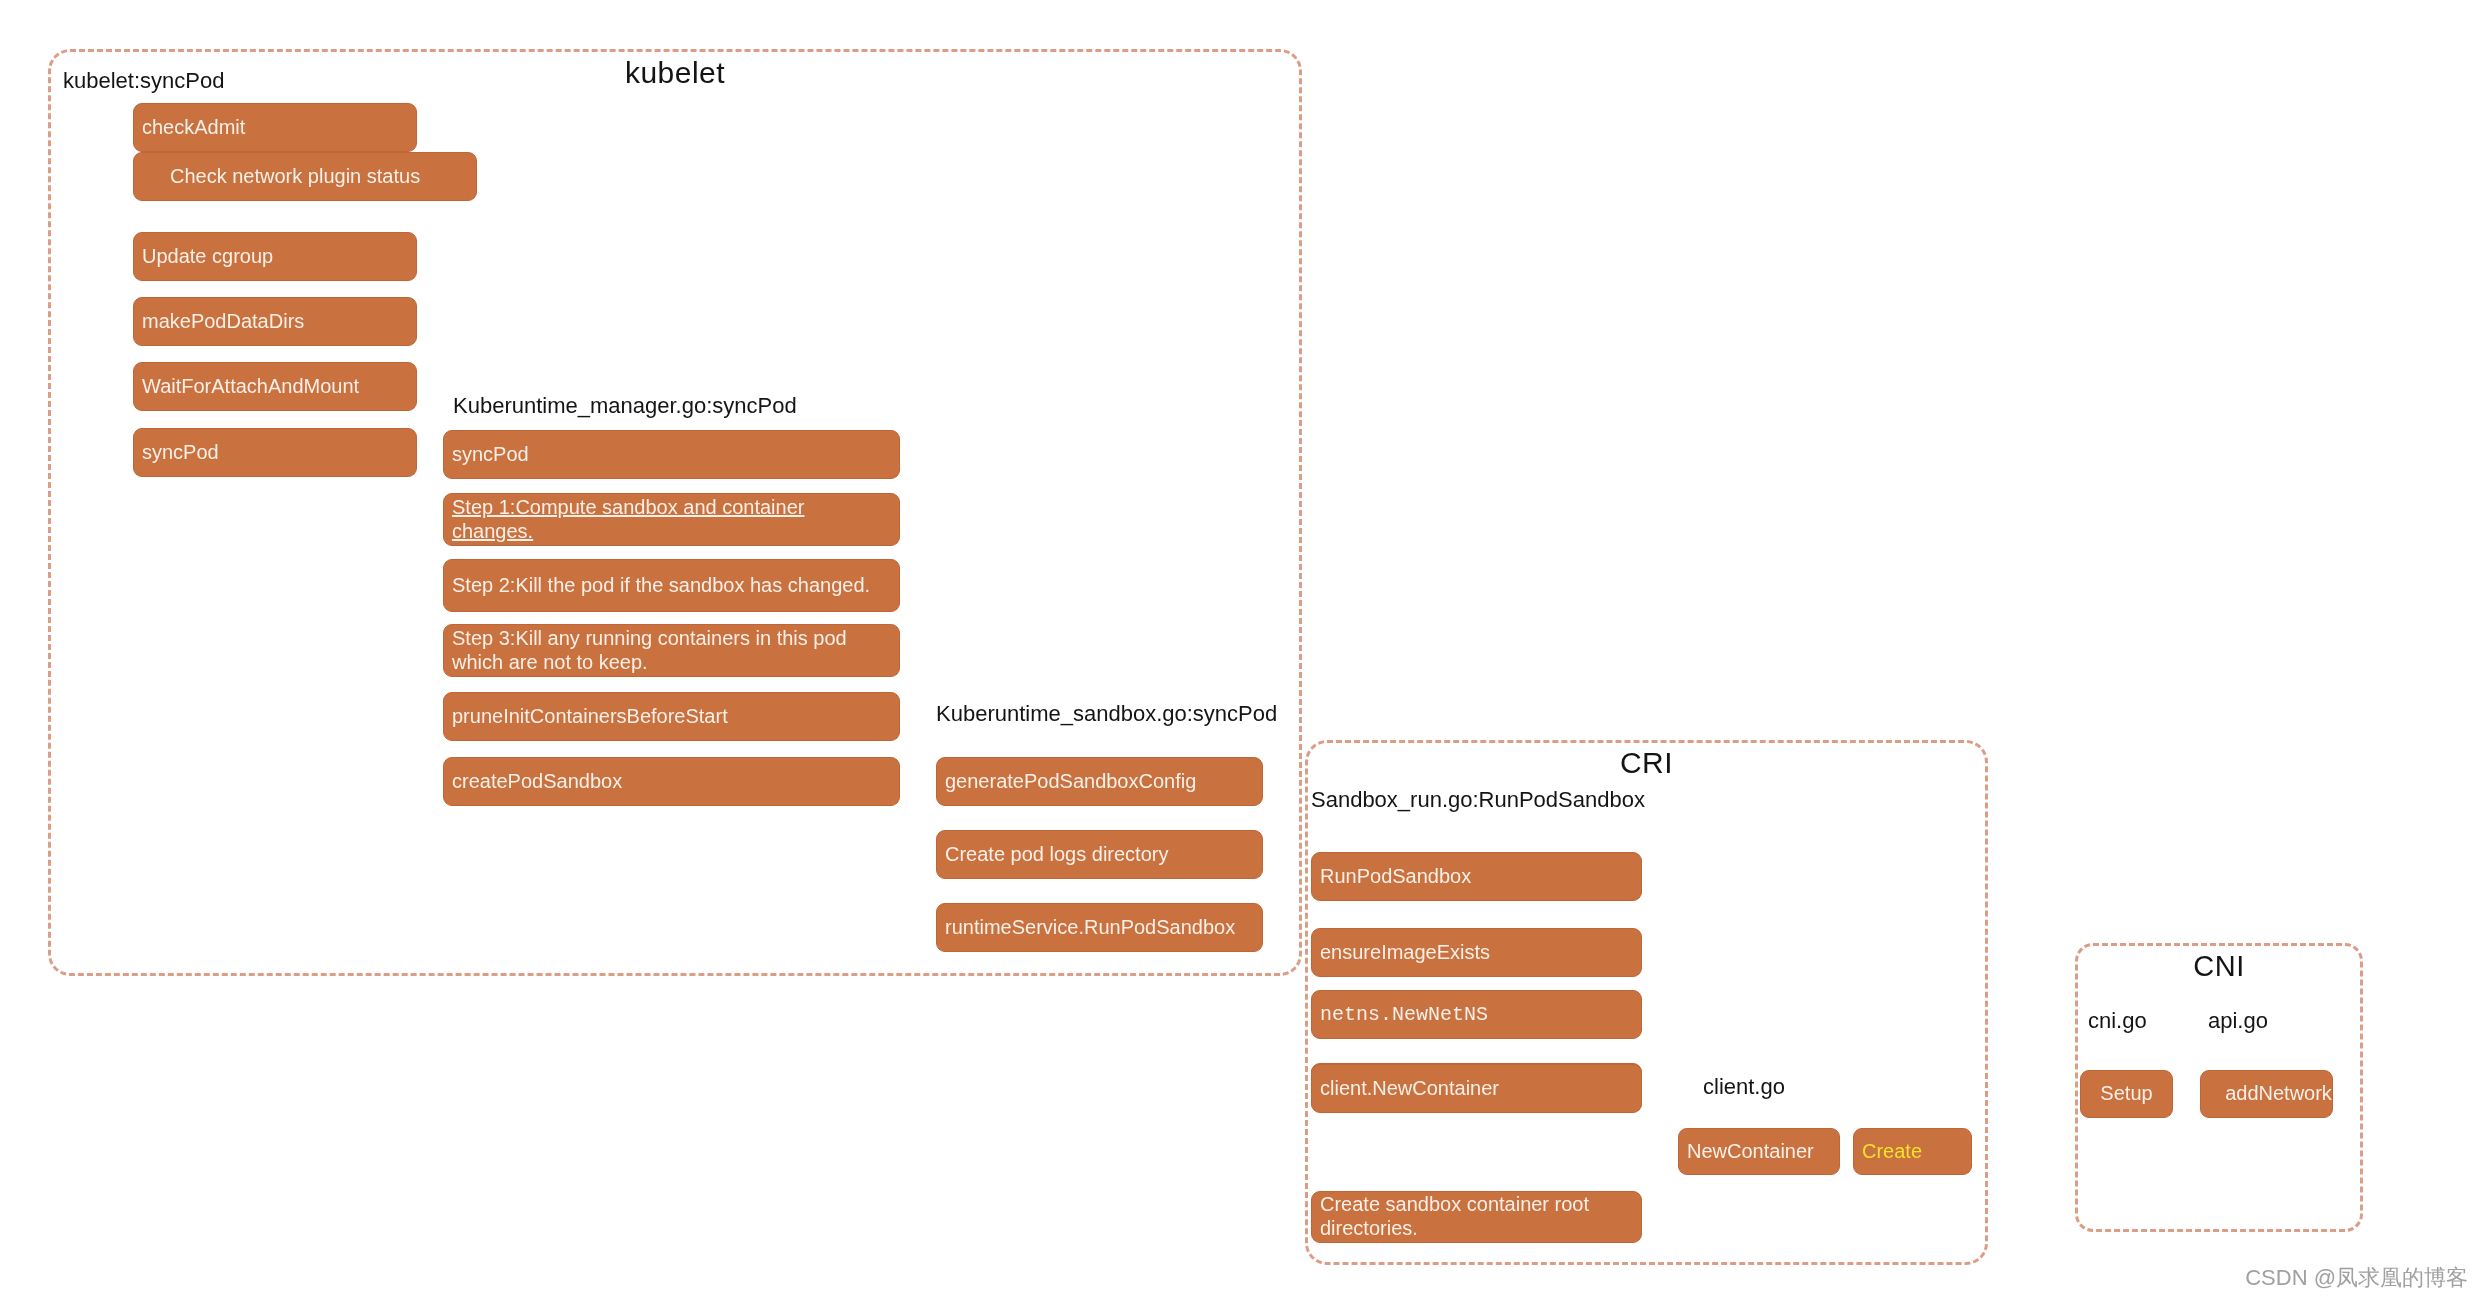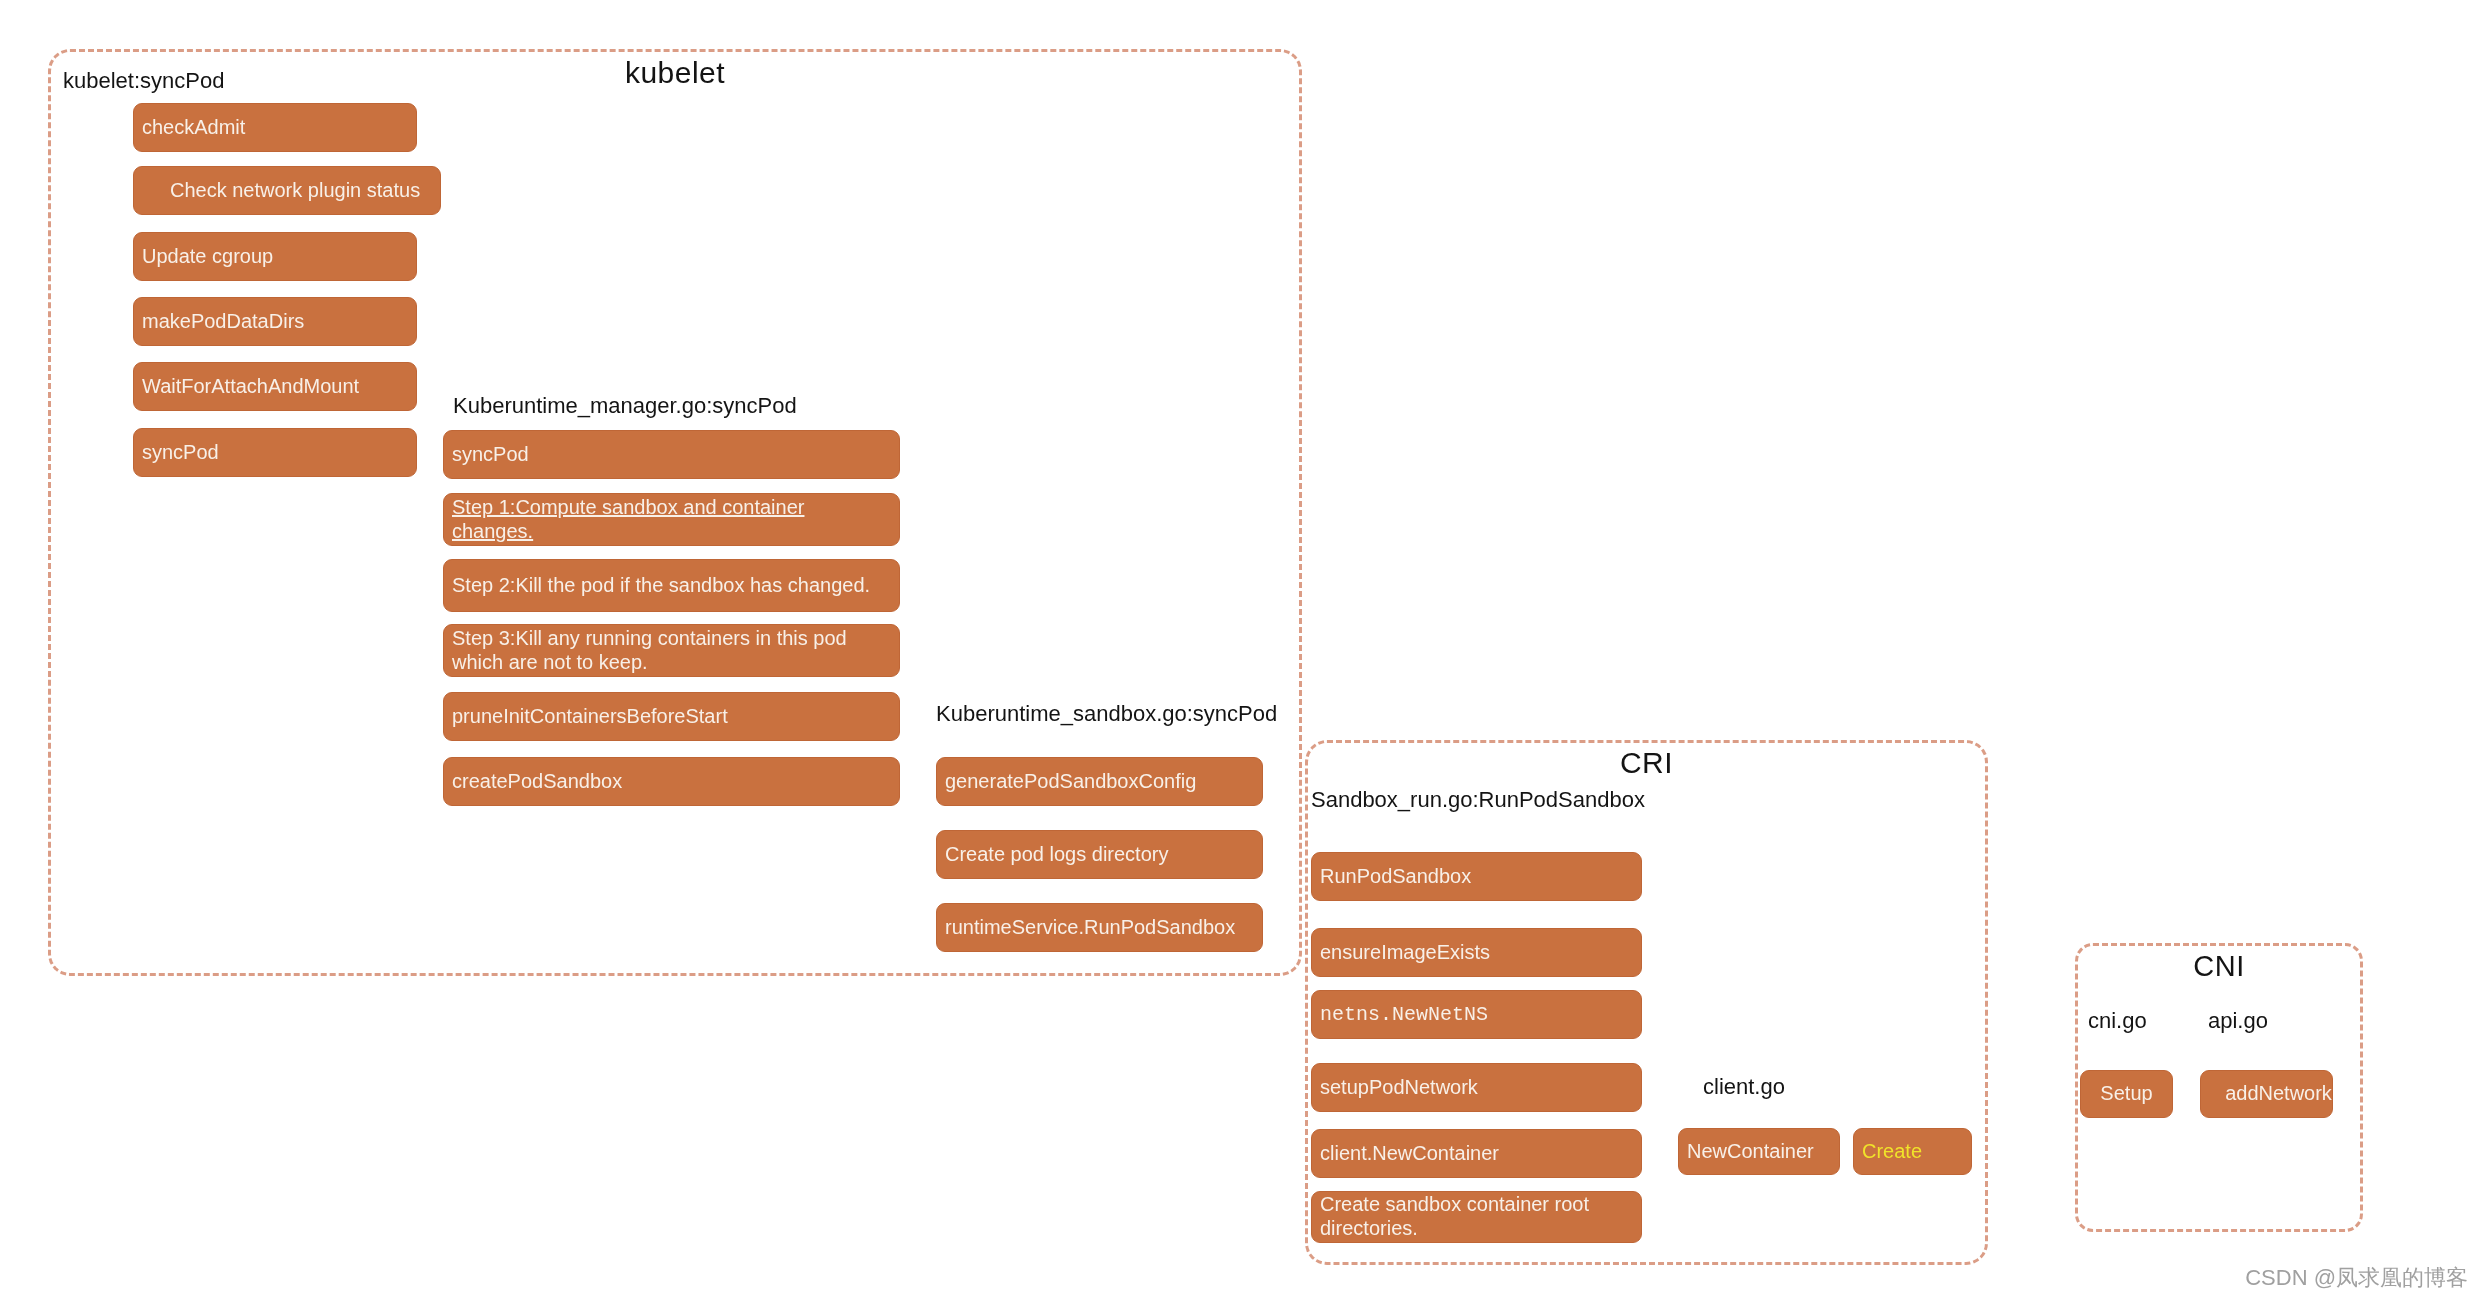--- a/index.html
+++ b/index.html
@@ -61,21 +61,21 @@
 <body>
 
 <div class="canvas">
 
   <div class="group-box" style="left:48px; top:49px; width:1254px; height:927px;"></div>
   <div class="group-title" style="left:48px; top:56px; width:1254px;">kubelet</div>
 
   <div class="section-label" style="left:63px; top:68px;">kubelet:syncPod</div>
 
   <div class="node" style="left:133px; top:103px; width:284px; height:49px;">checkAdmit</div>
-  <div class="node" style="left:133px; top:166px; width:308px; height:49px;padding-left:36px;">Check network plugin status</div>
+  <div class="node" style="left:133px; top:152px; width:344px; height:49px;padding-left:36px;">Check network plugin status</div>
   <div class="node" style="left:133px; top:232px; width:284px; height:49px;">Update cgroup</div>
   <div class="node" style="left:133px; top:297px; width:284px; height:49px;">makePodDataDirs</div>
   <div class="node" style="left:133px; top:362px; width:284px; height:49px;">WaitForAttachAndMount</div>
   <div class="node" style="left:133px; top:428px; width:284px; height:49px;">syncPod</div>
 
   <div class="section-label" style="left:453px; top:393px;">Kuberuntime_manager.go:syncPod</div>
 
   <div class="node" style="left:443px; top:430px; width:457px; height:49px;">syncPod</div>
   <div class="node" style="left:443px; top:493px; width:457px; height:53px;text-decoration:underline;">Step 1:Compute sandbox and container changes.</div>
   <div class="node" style="left:443px; top:559px; width:457px; height:53px;">Step 2:Kill the pod if the sandbox has changed.</div>
@@ -91,21 +91,21 @@
 
   <div class="group-box" style="left:1305px; top:740px; width:683px; height:525px;"></div>
   <div class="group-title" style="left:1305px; top:746px; width:683px;">CRI</div>
 
   <div class="section-label" style="left:1311px; top:787px;">Sandbox_run.go:RunPodSandbox</div>
 
   <div class="node" style="left:1311px; top:852px; width:331px; height:49px;">RunPodSandbox</div>
   <div class="node" style="left:1311px; top:928px; width:331px; height:49px;">ensureImageExists</div>
   <div class="node" style="left:1311px; top:990px; width:331px; height:49px;font-family:Liberation Mono, monospace;">netns.NewNetNS</div>
   <div class="node" style="left:1311px; top:1063px; width:331px; height:49px;">setupPodNetwork</div>
-  <div class="node" style="left:1311px; top:1129px; width:331px; height:49px;">client.NewContainer</div>
+  <div class="node" style="left:1311px; top:1064px; width:331px; height:49px;">client.NewContainer</div>
   <div class="node" style="left:1311px; top:1191px; width:331px; height:52px;">Create sandbox container root directories.</div>
 
   <div class="section-label" style="left:1703px; top:1074px;">client.go</div>
 
   <div class="node" style="left:1678px; top:1128px; width:162px; height:47px;">NewContainer</div>
   <div class="node yellow" style="left:1853px; top:1128px; width:119px; height:47px;">Create</div>
 
   <div class="group-box" style="left:2075px; top:943px; width:288px; height:289px; border-radius:18px;"></div>
   <div class="group-title" style="left:2075px; top:950px; width:288px; font-size:29px;">CNI</div>
 

